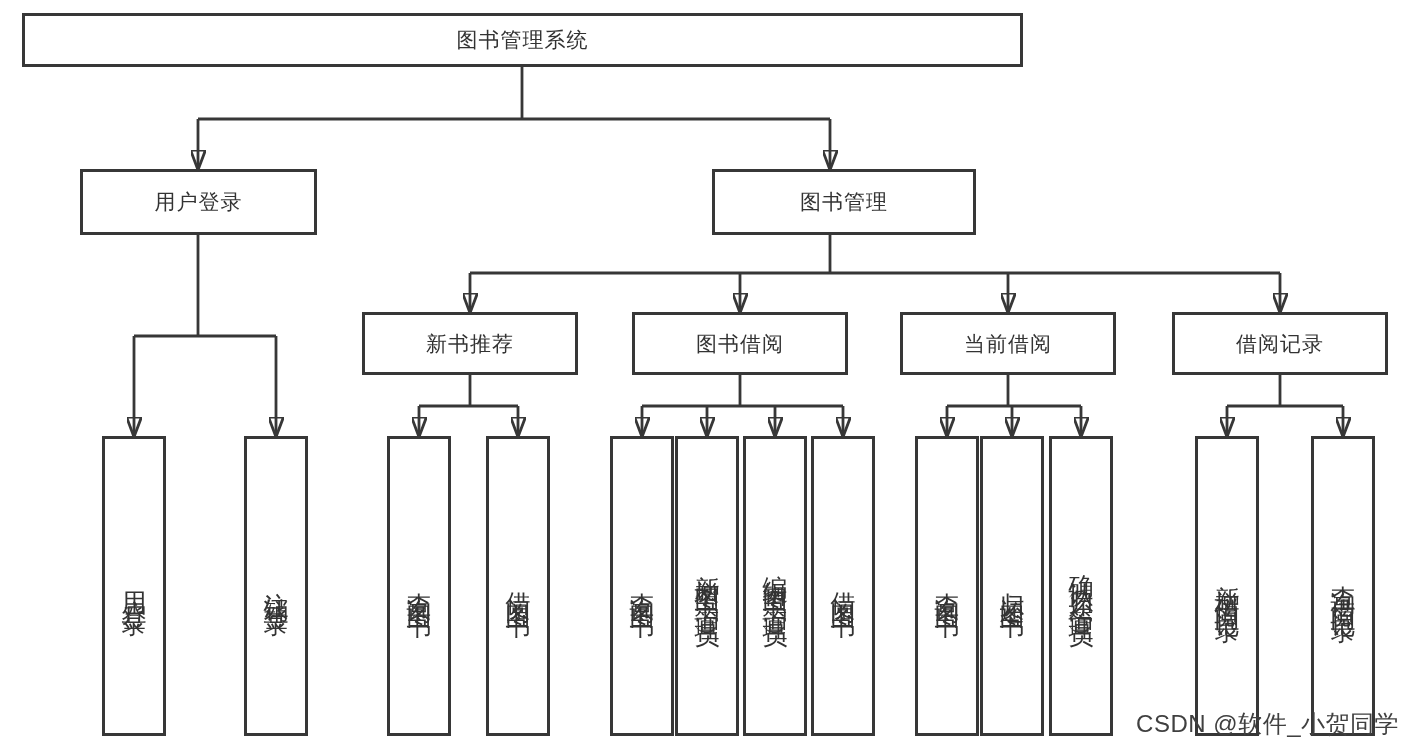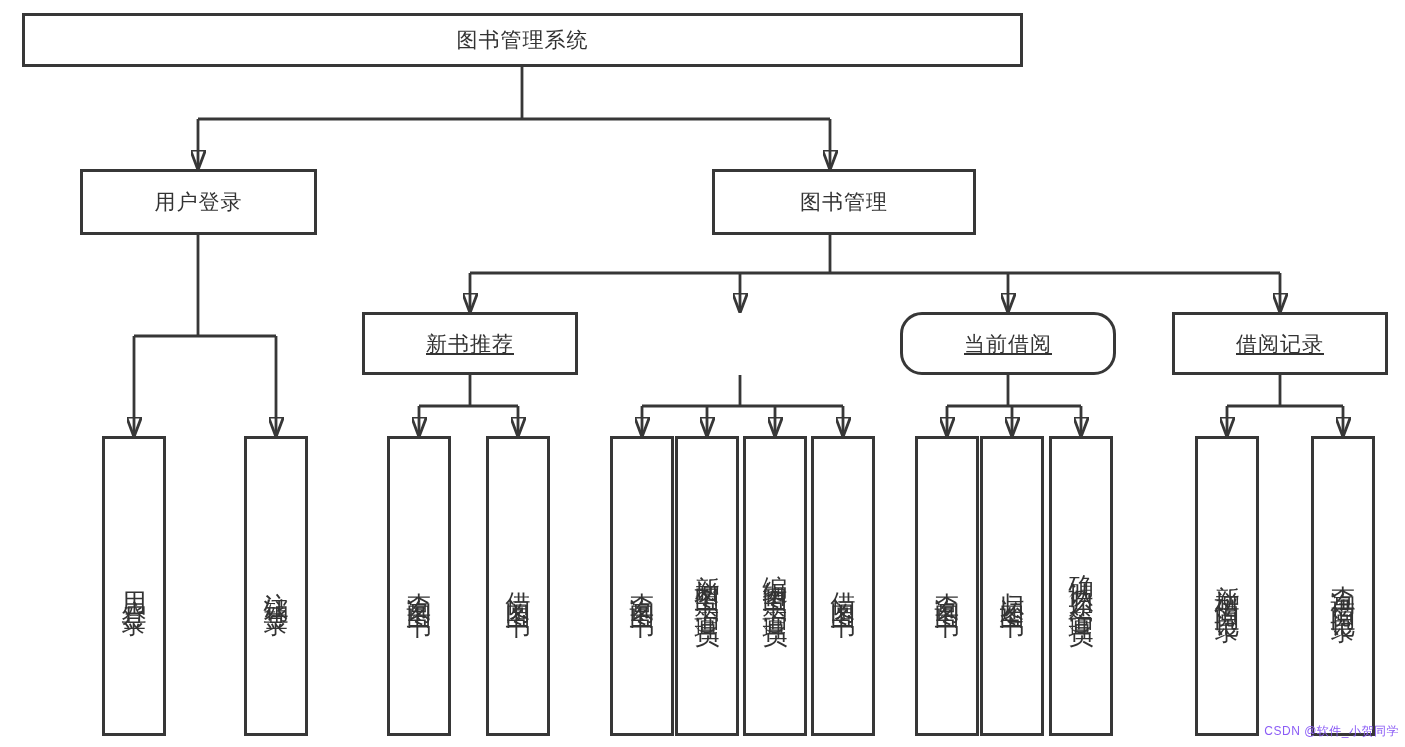--- a/index.html
+++ b/index.html
@@ -50,27 +50,27 @@
     writing-mode: vertical-rl;
     font-size: 25px;
     letter-spacing: 7px;
     line-height: 1;
     white-space: nowrap;
   }
   .root-node {
     left: 22px; top: 13px; width: 1001px; height: 54px;
   }
   .l2-node { top: 169px; height: 66px; width: 237px; }
-  .l3-node { top: 312px; height: 63px; width: 216px; text-decoration: underline; }
+  .l3-node { top: 312px; height: 63px; width: 216px; }
   .watermark {
     position: absolute;
     right: 6px;
     bottom: 7px;
-    font-size: 12px;
-    color: #8b5cf6;
+    font-size: 24px;
+    color: #404040;
     z-index: 3;
     letter-spacing: 0.5px;
     white-space: nowrap;
   }
 </style>
 </head>
 <body>
 
 <div class="stage">
 
@@ -129,21 +129,24 @@
   <div class="node h-node l2-node" style="left:80px;">
     <span>用户登录</span>
   </div>
   <div class="node h-node l2-node" style="left:712px; width:264px;">
     <span>图书管理</span>
   </div>
 
   <div class="node h-node l3-node" style="left:362px;">
     <span>新书推荐</span>
   </div>
-  <div class="node h-node l3-node" style="left:900px;border-radius:22px;">
+  <div class="node h-node l3-node" style="left:632px;">
+    <span>图书借阅</span>
+  </div>
+  <div class="node h-node l3-node" style="left:900px;">
     <span>当前借阅</span>
   </div>
   <div class="node h-node l3-node" style="left:1172px;justify-content:center;">
     <span>借阅记录</span>
   </div>
 
   <div class="node v-node" style="left:102px;">
     <span class="v-label">用户登录</span>
   </div>
   <div class="node v-node" style="left:244px;">

